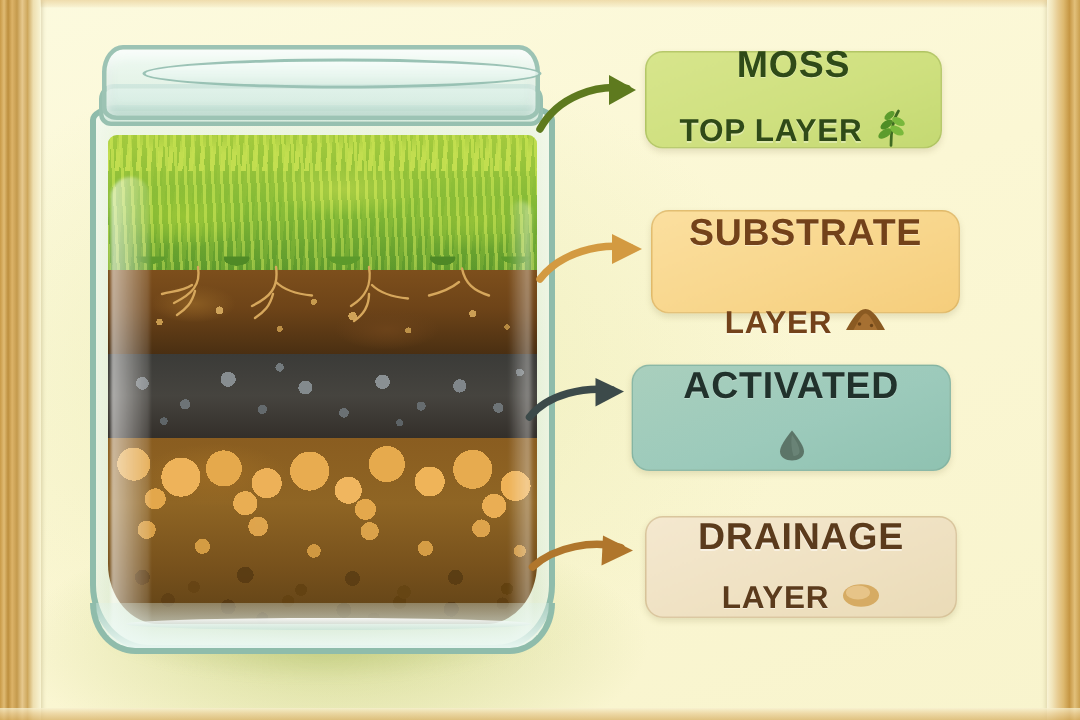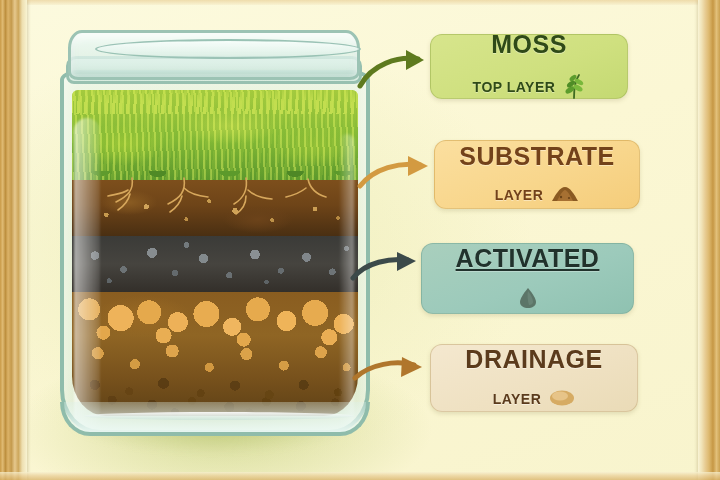--- a/index.html
+++ b/index.html
@@ -244,43 +244,43 @@
     border-radius:12px;
     display:flex;flex-direction:column;align-items:center;justify-content:center;
     box-shadow:0 2px 4px rgba(120,110,60,.18);
     gap:16px;
   }
   .lbl-line{
     display:flex;align-items:center;gap:8px;
     letter-spacing:.5px;line-height:1.02;white-space:nowrap;
   }
   .l1{font-size:25px;font-weight:bold;}
-  .l2{font-size:14px;font-weight:bold;}
+  .l2{font-size:21px;font-weight:bold;}
   .ico{display:inline-block;}
 
   #label-moss{
     left:430px;top:34px;width:196px;height:63px;
     background:linear-gradient(160deg,#d7e58c 0%,#cfe07f 55%,#c4d972 100%);
     border:1px solid rgba(150,170,80,.45);
   }
   #label-moss .lbl-line{color:#2f4a18;text-shadow:0 1px 0 rgba(255,255,255,.35);}
 
   #label-substrate{
     left:434px;top:140px;width:204px;height:67px;
     background:linear-gradient(160deg,#fbdf9f 0%,#f8d68c 55%,#f5cd7b 100%);
     border:1px solid rgba(200,160,80,.45);
   }
-  #label-substrate .lbl-line{color:#73421a;text-shadow:0 1px 0 rgba(255,255,255,.4);}
+  #label-substrate .lbl-line{color:#73421a;text-shadow:0 1px 0 rgba(255,255,255,.4);margin-top:20px;}
 
   #label-charcoal{
     left:421px;top:243px;width:211px;height:69px;
     background:linear-gradient(160deg,#a9cfbd 0%,#9ccabb 55%,#8fc2b1 100%);
     border:1px solid rgba(120,165,145,.5);
   }
-  #label-charcoal .lbl-line{color:#21322c;text-shadow:0 1px 0 rgba(255,255,255,.28);text-decoration:underline;}
+  #label-charcoal .lbl-line{color:#21322c;text-shadow:0 1px 0 rgba(255,255,255,.28);}
 
   #label-drainage{
     left:430px;top:344px;width:206px;height:66px;
     background:linear-gradient(160deg,#f4e8cf 0%,#efe1c2 55%,#eadbb7 100%);
     border:1px solid rgba(195,170,120,.5);
     align-items:center;
   }
   #label-drainage .lbl-line{color:#5b3b1c;text-shadow:0 1px 0 rgba(255,255,255,.5);}
 
   .arrow{position:absolute;}

